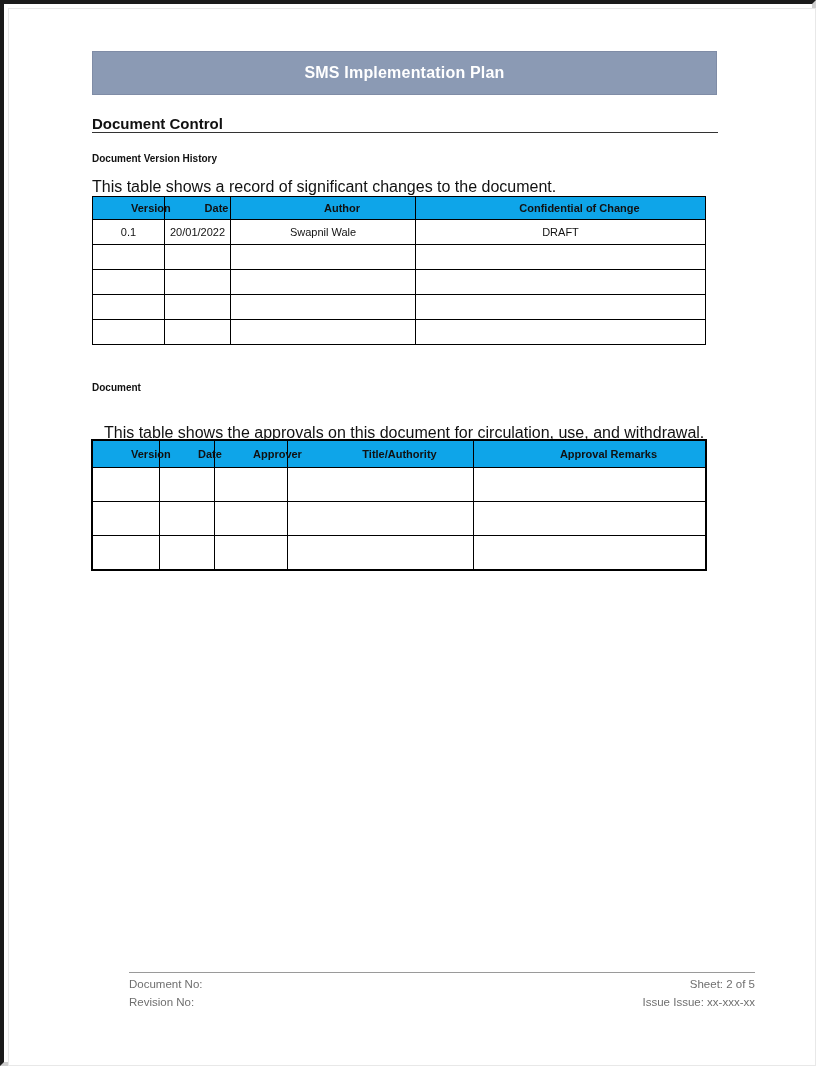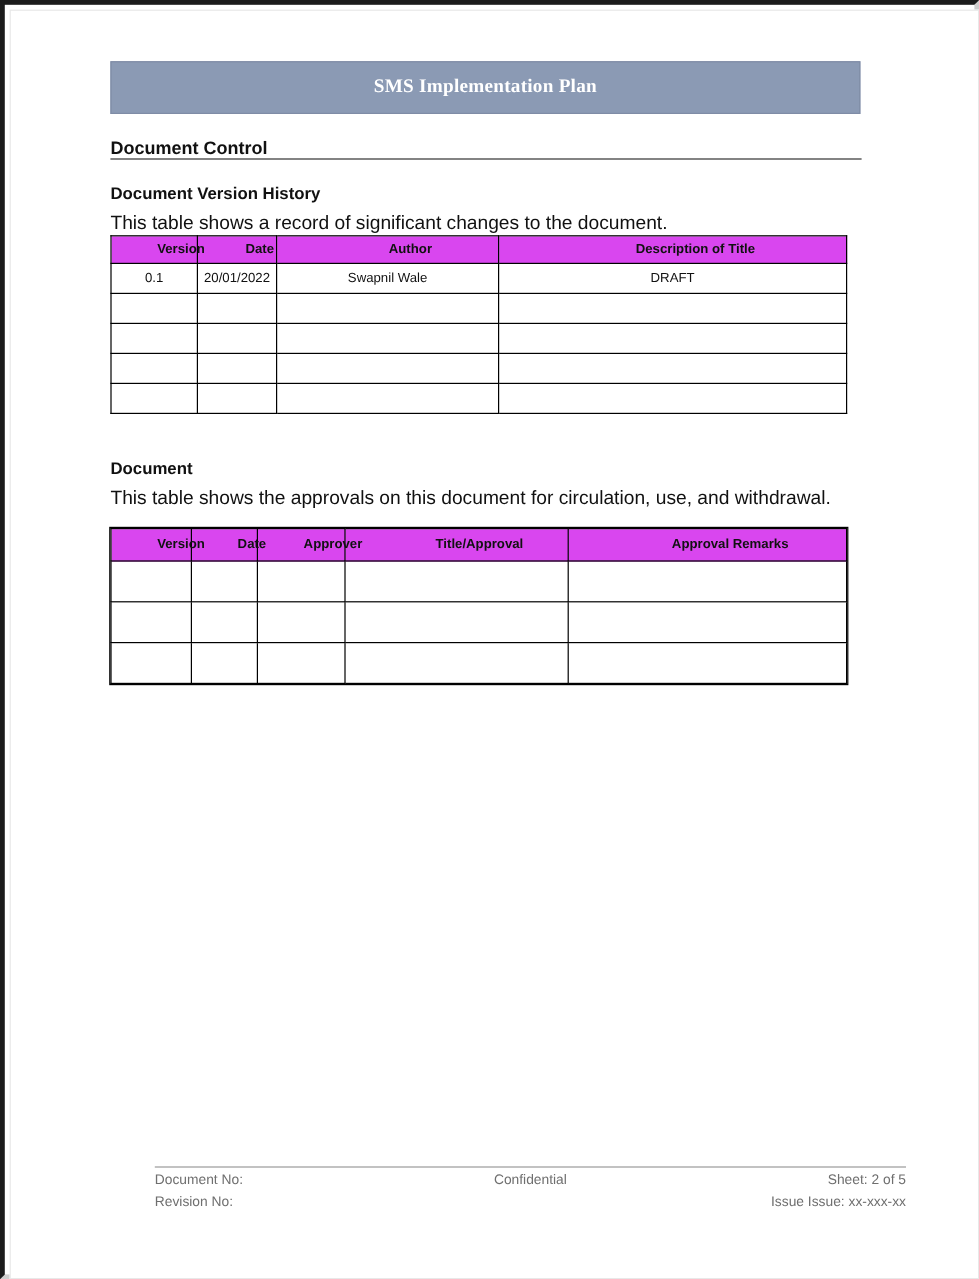--- a/index.html
+++ b/index.html
@@ -47,40 +47,39 @@
     box-sizing: border-box;
     display: flex;
     align-items: center;
     justify-content: center;
   }
   .title-banner-text {
     color: #ffffff;
     font-size: 16px;
     font-weight: bold;
     letter-spacing: .2px;
-    font-family: Liberation Serif, serif;
   }
 
   
   .h-section {
     position: absolute;
     left: 92px;
     top: 115px;
     width: 626px;
     font-size: 15px;
     font-weight: bold;
     color: #111111;
     padding-bottom: 0;
     border-bottom: 1.4px solid #333333;
     box-sizing: border-box;
   }
   .h-sub {
     position: absolute;
     left: 92px;
-    font-size: 14px;
+    font-size: 10px;
     font-weight: bold;
     color: #111111;
   }
   .para {
     position: absolute;
     left: 92px;
     font-size: 16px;
     color: #111111;
   }
 
@@ -95,21 +94,21 @@
   }
   table.doc-table td, table.doc-table th {
     border: 1px solid #000000;
     padding: 0;
     text-align: center;
     vertical-align: middle;
     font-weight: normal;
     font-size: 11px;
   }
   table.doc-table thead th {
-    background: #d946ef;
+    background: #0ea5e9;
     font-weight: bold;
     height: 22px;
     padding-left: 38px;
   }
 
   
   #version-history-table {
     left: 92px;
     top: 196px;
     width: 613px;
@@ -172,21 +171,21 @@
     <col style="width:72px;">
     <col style="width:66px;">
     <col style="width:185px;">
     <col style="width:290px;">
   </colgroup>
   <thead>
     <tr>
       <th>Version</th>
       <th>Date</th>
       <th>Author</th>
-      <th>Description of Title</th>
+      <th>Confidential of Change</th>
     </tr>
   </thead>
   <tbody>
     <tr>
       <td>0.1</td>
       <td>20/01/2022</td>
       <td>Swapnil Wale</td>
       <td>DRAFT</td>
     </tr>
     <tr>
@@ -210,36 +209,36 @@
     <tr>
       <td></td>
       <td></td>
       <td></td>
       <td></td>
     </tr>
   </tbody>
 </table>
 
 <div class="h-sub" style="top:382px;">Document</div>
-<div class="para" style="top:407px;">This table shows the approvals on this document for circulation, use, and withdrawal.</div>
+<div class="para" style="top:424px;margin-left:12px;">This table shows the approvals on this document for circulation, use, and withdrawal.</div>
 
 <table class="doc-table" id="approvals-table">
   <colgroup>
     <col style="width:67px;">
     <col style="width:55px;">
     <col style="width:73px;">
     <col style="width:186px;">
     <col style="width:232px;">
   </colgroup>
   <thead>
     <tr>
       <th>Version</th>
       <th>Date</th>
       <th>Approver</th>
-      <th>Title/Approval</th>
+      <th>Title/Authority</th>
       <th>Approval Remarks</th>
     </tr>
   </thead>
   <tbody>
     <tr>
       <td></td>
       <td></td>
       <td></td>
       <td></td>
       <td></td>
@@ -257,20 +256,19 @@
       <td></td>
       <td></td>
       <td></td>
     </tr>
   </tbody>
 </table>
 
 <div class="footer">
   <div class="footer-row">
     <span class="f-left">Document No:</span>
-    <span class="f-center">Confidential</span>
     <span class="f-right">Sheet: 2 of 5</span>
   </div>
   <div class="footer-row">
     <span class="f-left">Revision No:</span>
     <span class="f-right">Issue Issue: xx-xxx-xx</span>
   </div>
 </div>
 
 </body></html>

